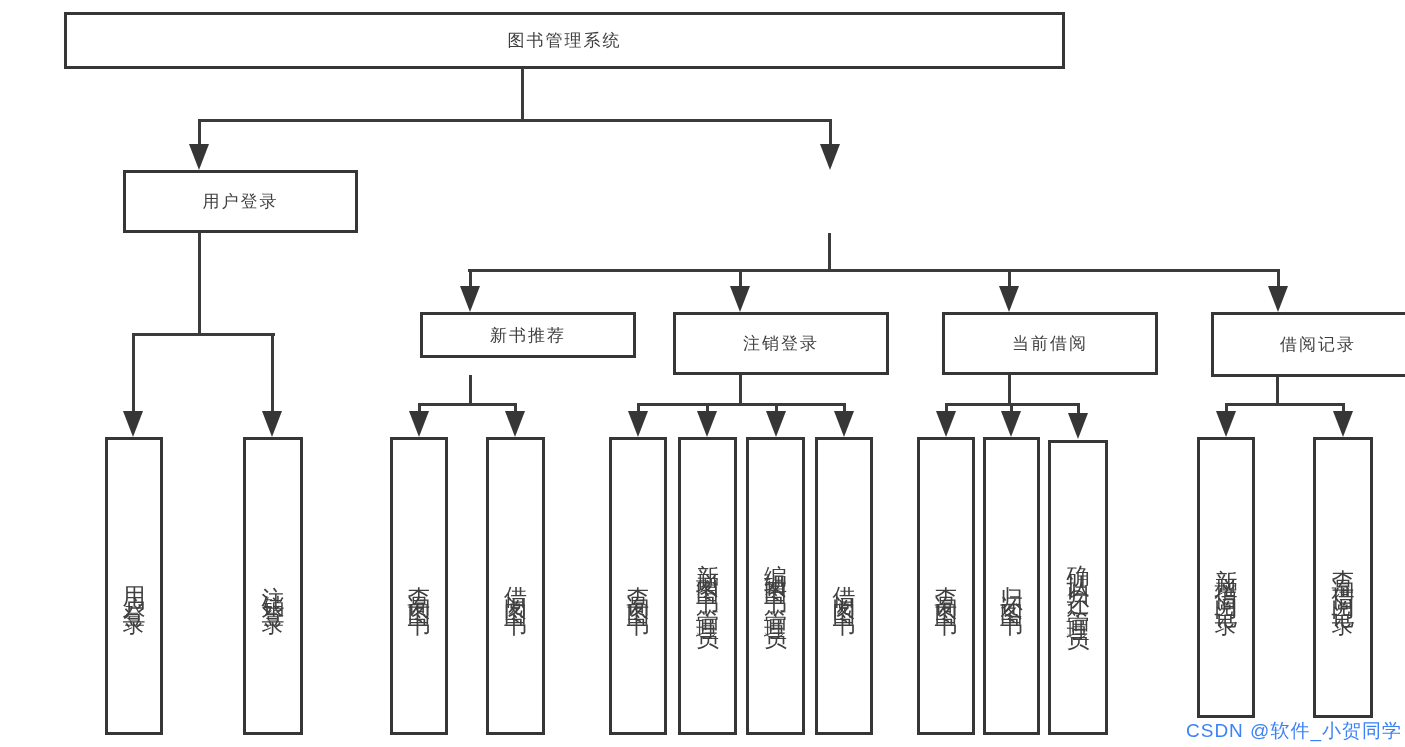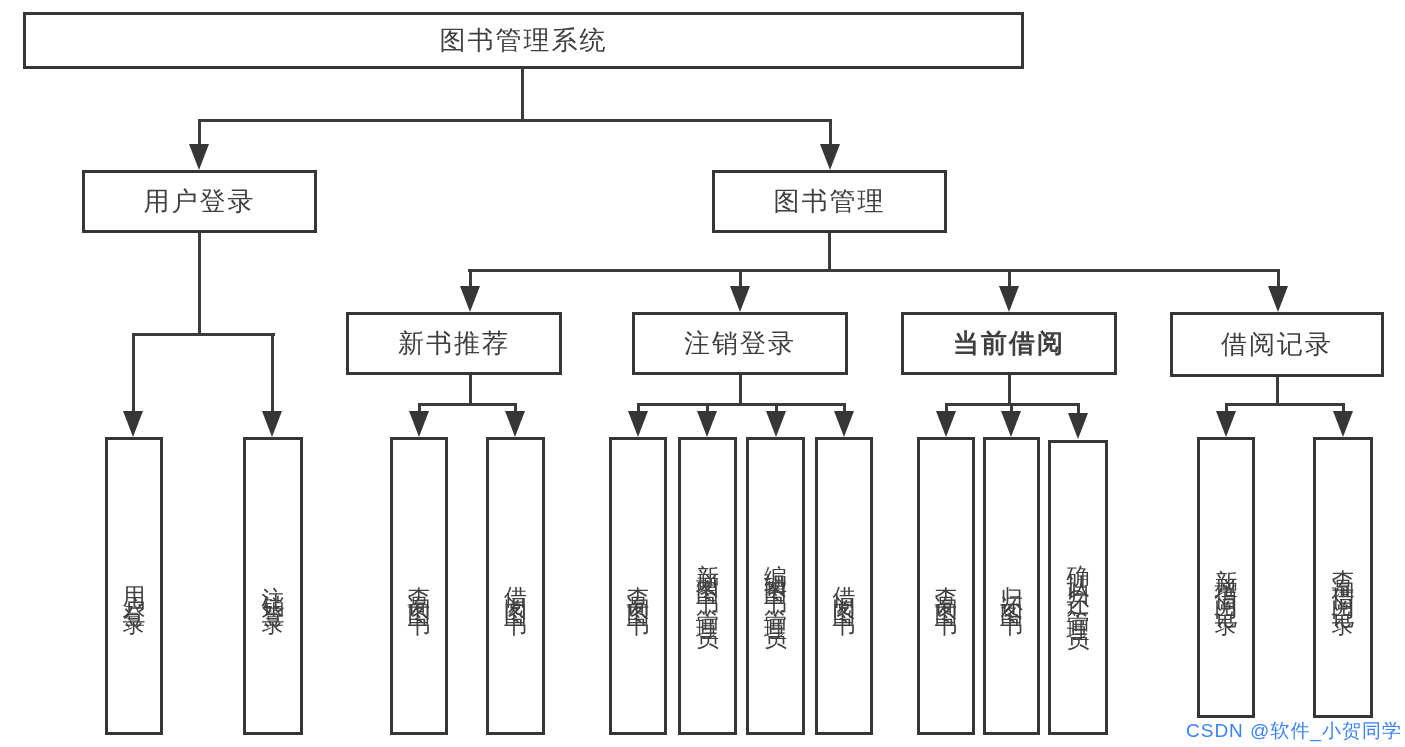--- a/index.html
+++ b/index.html
@@ -7,21 +7,21 @@
     position:relative; width:1405px; height:747px;
     background:#ffffff; overflow:hidden;
     font-family:"Liberation Sans","DejaVu Sans",sans-serif;
   }
   .box {
     position:absolute; box-sizing:border-box;
     border:3px solid #363636; background:#ffffff;
     display:flex; align-items:center; justify-content:center;
     color:#3f3f3f;
   }
-  .h-box { font-size:26px; letter-spacing:2px; white-space:nowrap; }
+  .h-box { font-size:17px; letter-spacing:2px; white-space:nowrap;margin-left:41px; }
   .v-box {
     writing-mode:vertical-rl; font-size:23px; letter-spacing:9px;
     line-height:1;
   }
   .vline { position:absolute; width:3px; background:#3b3b3b; }
   .hline { position:absolute; height:3px; background:#3b3b3b; }
   .arrow {
     position:absolute; width:0; height:0;
     border-left:10px solid transparent;
     border-right:10px solid transparent;
@@ -45,49 +45,46 @@
   <div class="vline" style="left:521px; top:68px; height:53px;"></div>
   <div class="hline" style="left:198px; top:119px; width:634px;"></div>
   <div class="vline" style="left:198px; top:119px; height:27px;"></div>
   <div class="arrow" style="left:189px; top:144px;"></div>
   <div class="vline" style="left:829px; top:119px; height:27px;"></div>
   <div class="arrow" style="left:820px; top:144px;"></div>
 
   <div class="box h-box" style="left:82px; top:170px; width:235px; height:63px;">
     <span>用户登录</span>
   </div>
-  <div class="box h-box" style="left:712px; top:170px; width:235px; height:63px;">
-    <span>图书管理</span>
-  </div>
 
   <div class="vline" style="left:198px; top:233px; height:103px;"></div>
   <div class="hline" style="left:132px; top:333px; width:143px;"></div>
   <div class="vline" style="left:132px; top:333px; height:80px;"></div>
   <div class="arrow" style="left:123px; top:411px;"></div>
   <div class="vline" style="left:271px; top:333px; height:80px;"></div>
   <div class="arrow" style="left:262px; top:411px;"></div>
 
   <div class="vline" style="left:828px; top:233px; height:39px;"></div>
   <div class="hline" style="left:468px; top:269px; width:812px;"></div>
   <div class="vline" style="left:469px; top:269px; height:19px;"></div>
   <div class="arrow" style="left:460px; top:286px;"></div>
   <div class="vline" style="left:739px; top:269px; height:19px;"></div>
   <div class="arrow" style="left:730px; top:286px;"></div>
   <div class="vline" style="left:1008px; top:269px; height:19px;"></div>
   <div class="arrow" style="left:999px; top:286px;"></div>
   <div class="vline" style="left:1277px; top:269px; height:19px;"></div>
   <div class="arrow" style="left:1268px; top:286px;"></div>
 
-  <div class="box h-box" style="left:346px; top:312px; width:216px; height:63px;">
+  <div class="box h-box" style="left:379px; top:312px; width:216px; height:46px;">
     <span>新书推荐</span>
   </div>
   <div class="box h-box" style="left:632px; top:312px; width:216px; height:63px;">
     <span>注销登录</span>
   </div>
-  <div class="box h-box" style="left:901px; top:312px; width:216px; height:63px;font-weight:bold;">
+  <div class="box h-box" style="left:901px; top:312px; width:216px; height:63px;">
     <span>当前借阅</span>
   </div>
   <div class="box h-box" style="left:1170px; top:312px; width:214px; height:65px;">
     <span>借阅记录</span>
   </div>
 
   <div class="vline" style="left:469px; top:375px; height:31px;"></div>
   <div class="hline" style="left:418px; top:403px; width:99px;"></div>
   <div class="vline" style="left:418px; top:403px; height:10px;"></div>
   <div class="arrow" style="left:409px; top:411px;"></div>

